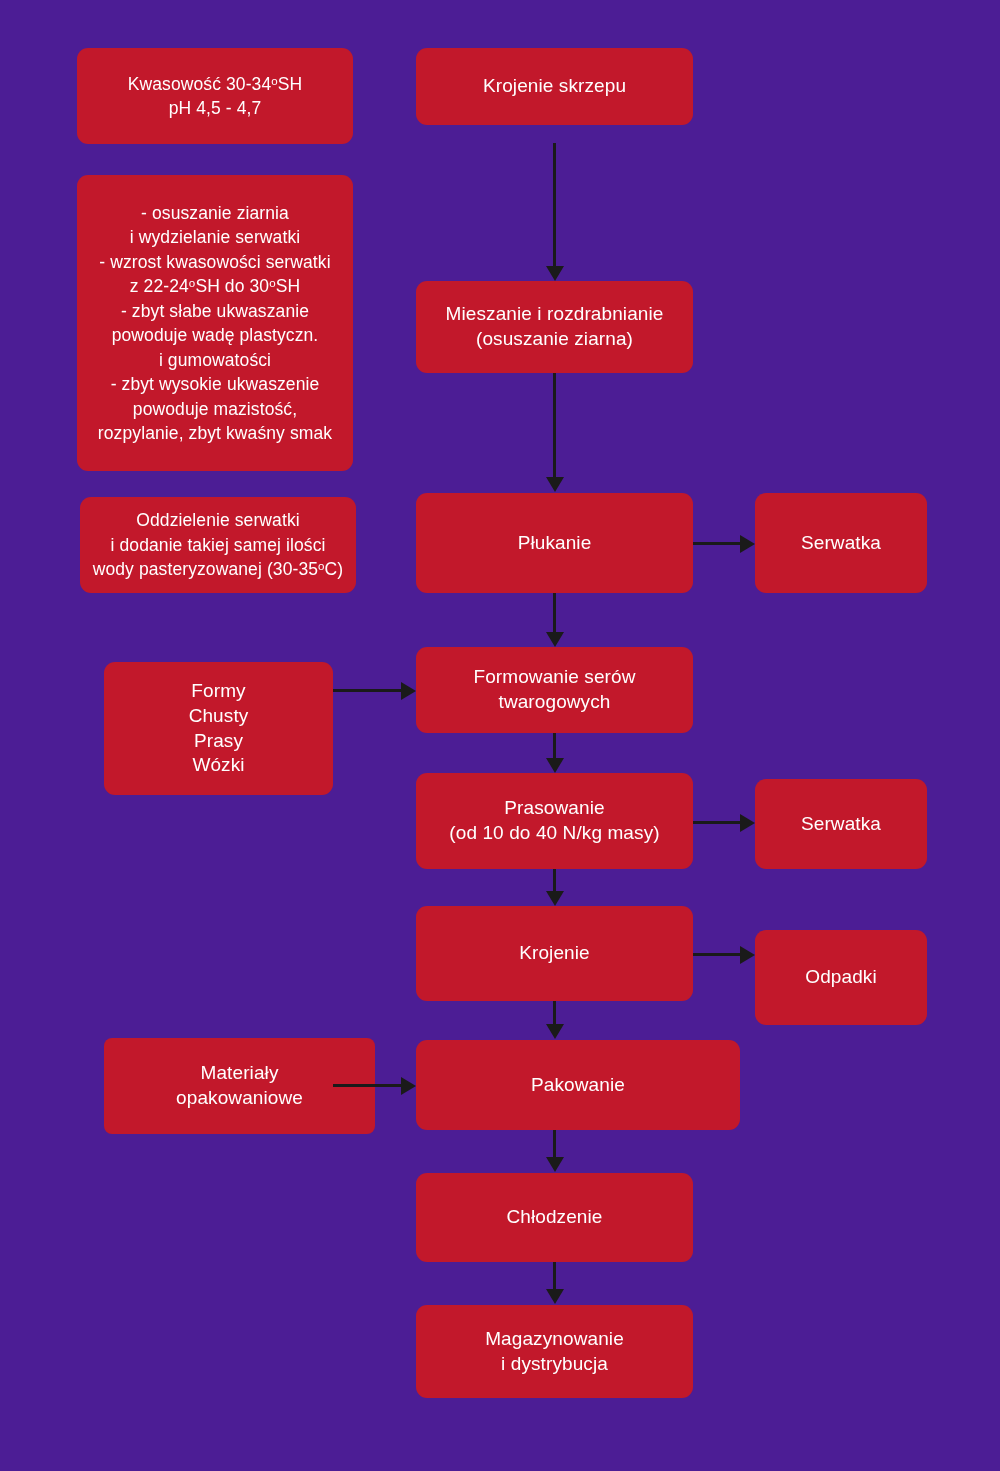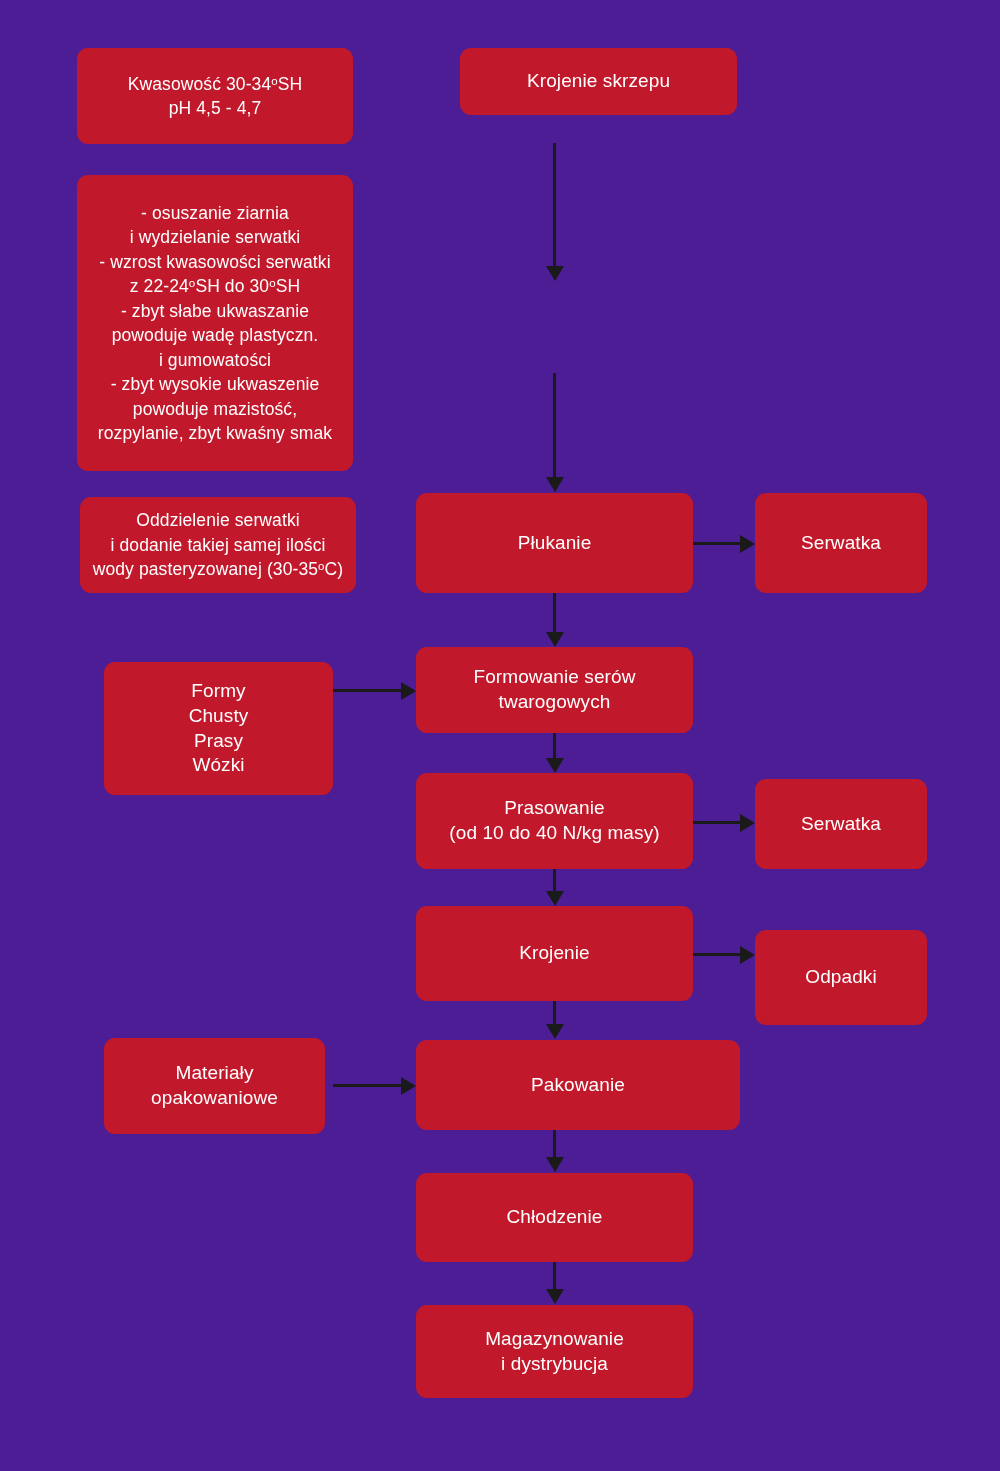--- a/index.html
+++ b/index.html
@@ -105,29 +105,33 @@
 wody pasteryzowanej (30-35<span class="sup">o</span>C)</span>
   </div>
 
   <div class="node" style="left:104px; top:620px; width:229px; height:133px;margin-top:42px;">
     <span class="txt">Formy
 Chusty
 Prasy
 Wózki</span>
   </div>
 
-  <div class="node" style="left:104px; top:1038px; width:221px; height:96px;">
+  <div class="node" style="left:104px; top:1038px; width:271px; height:96px;border-radius:8px;">
     <span class="txt">Materiały
 opakowaniowe</span>
   </div>
 
-  <div class="node" style="left:416px; top:48px; width:277px; height:67px;margin-left:44px;">
+  <div class="node" style="left:416px; top:48px; width:277px; height:77px;">
     <span class="txt">Krojenie skrzepu</span>
   </div>
 
+  <div class="node" style="left:416px; top:281px; width:277px; height:92px;">
+    <span class="txt">Mieszanie i rozdrabnianie
+(osuszanie ziarna)</span>
+  </div>
 
   <div class="node" style="left:416px; top:493px; width:277px; height:100px;">
     <span class="txt">Płukanie</span>
   </div>
 
   <div class="node" style="left:416px; top:647px; width:277px; height:86px;">
     <span class="txt">Formowanie serów
 twarogowych</span>
   </div>
 

